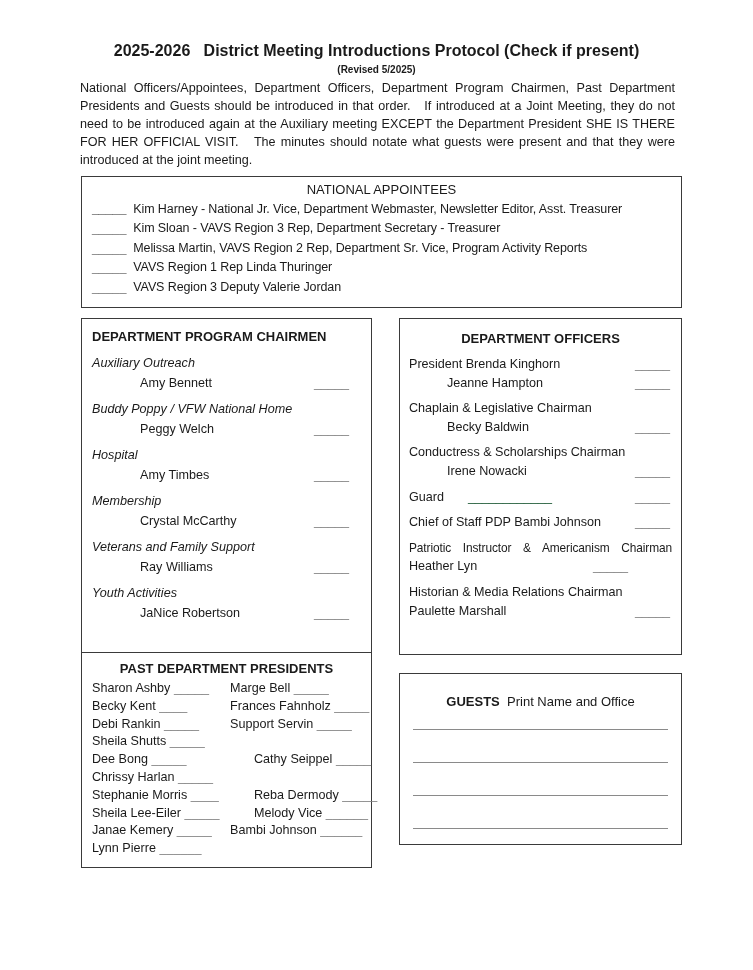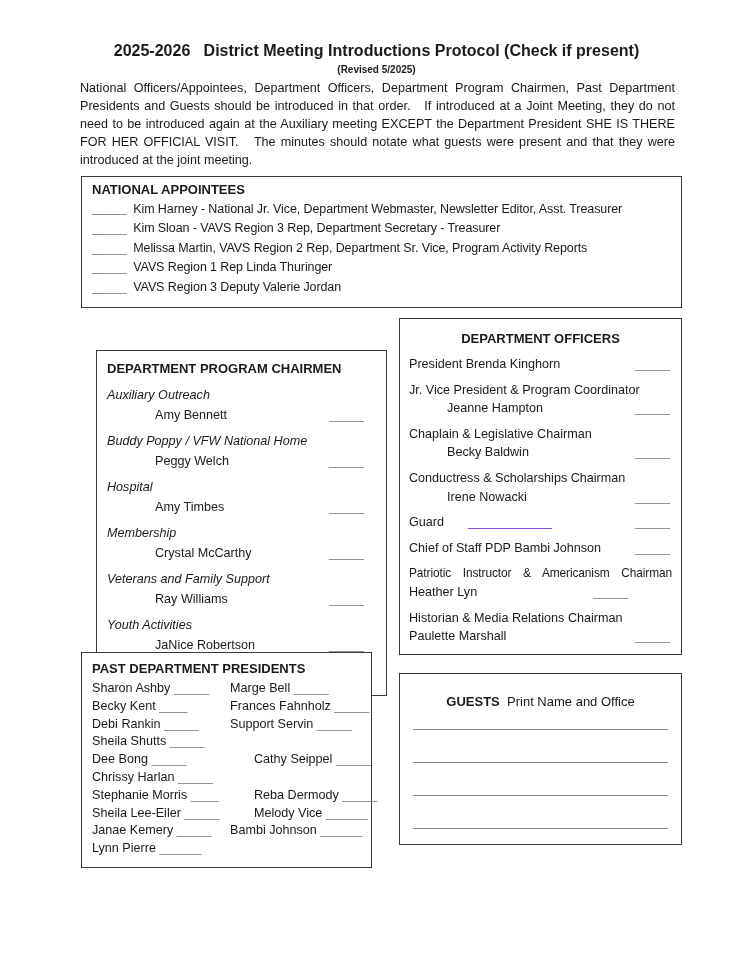--- a/index.html
+++ b/index.html
@@ -29,49 +29,49 @@
     text-align:justify;
     white-space:pre-wrap;
   }
   .box {
     position:absolute;
     border:1.5px solid #3a3a3a;
     background:#ffffff;
   }
   
   .box-na { left:81px; top:176px; width:601px; height:132px; padding:5px 10px; }
-  .na-heading { font-weight:bold; font-size:13px; margin-bottom:3px; }
+  .na-heading { text-align:center; font-weight:normal; font-size:13px; margin-bottom:3px; }
   .na-row { font-size:12.5px; line-height:19.4px; letter-spacing:-0.1px; white-space:nowrap; }
   .na-blank { color:#7f7f7f; margin-right:7px; }
   .na-blank.bold { color:#1a1a1a; font-weight:bold; }
   
-  .box-dpc { left:96px; top:318px; width:291px; height:346px; padding:8px 10px; font-size:12.6px;margin-top:32px; }
+  .box-dpc { left:81px; top:318px; width:291px; height:346px; padding:8px 10px; font-size:12.6px; }
   .dpc-heading { font-weight:bold; font-size:13px; line-height:20px; }
   .dpc-group { margin-top:6px; }
   .dpc-program { line-height:20px;font-style:italic; }
   .dpc-name-row { display:flex; line-height:20px; }
   .dpc-name { margin-left:48px;text-align:center; }
   .dpc-blank { margin-left:auto; margin-right:12px; color:#7f7f7f; }
   
   .box-do { left:399px; top:318px; width:283px; height:337px; padding:10px 9px; font-size:12.6px; }
   .do-heading { text-align:center; font-weight:bold; font-size:13px; line-height:19px; }
   .do-line { display:flex; line-height:18.6px; }
   .do-line.gap { margin-top:7px;gap:24px; }
   .do-indent { margin-left:38px; }
-  .do-inline-blank { color:#6d28d9; }
+  .do-inline-blank { color:#14532d; }
   .do-blank { margin-left:auto; margin-right:2px; color:#7f7f7f; }
   .do-blank.mid { margin-right:44px; }
   .do-line.stretch {
     display:block;
     font-size:11.9px; letter-spacing:-0.1px;
     text-align:justify; text-align-last:justify;
   }
   
   .box-pdp { left:81px; top:652px; width:291px; height:216px; padding:6px 10px; font-size:12.6px; }
-  .pdp-heading { font-weight:bold; font-size:13px; line-height:19px; margin-bottom:2px; }
+  .pdp-heading { text-align:center; font-weight:bold; font-size:13px; line-height:19px; margin-bottom:2px; }
   .pdp-row { display:grid; grid-template-columns:138px 1fr; line-height:17.8px; }
   .pdp-cell { white-space:nowrap; }
   .pdp-cell.indent { padding-left:24px; }
   .pdp-blank { color:#7f7f7f; }
   
   .box-guests { left:399px; top:673px; width:283px; height:172px; padding:0 13px; }
   .guests-heading { text-align:center; font-size:13px; padding-top:19px; line-height:17px; }
   .guests-heading .gh-bold { font-weight:bold; }
   .guest-line { border-bottom:1.5px solid #8a8a8a; height:33px; }
   .guest-line.first { height:20px; }
@@ -143,23 +143,20 @@
         </div>
       </div>
   </div>
 
   <div class="box box-do">
     <div class="do-heading">DEPARTMENT OFFICERS</div>
     <div id="do-list">
         <div class="do-line gap">
           <span>President Brenda Kinghorn</span>
           <span class="do-blank">_____</span>
-        </div>
-        <div class="do-line gap">
-          <span>Jr. Vice President &amp; Program Coordinator</span>
         </div>
         <div class="do-line">
           <span class="do-indent">Jeanne Hampton</span>
           <span class="do-blank">_____</span>
         </div>
         <div class="do-line gap">
           <span>Chaplain &amp; Legislative Chairman</span>
         </div>
         <div class="do-line">
           <span class="do-indent">Becky Baldwin</span>

